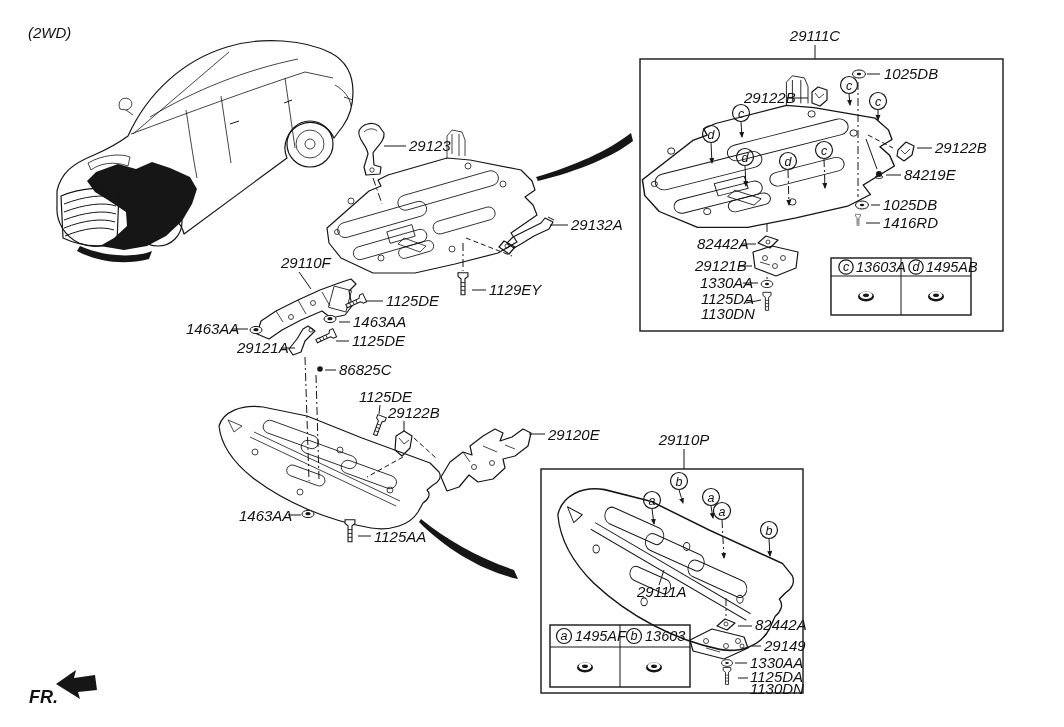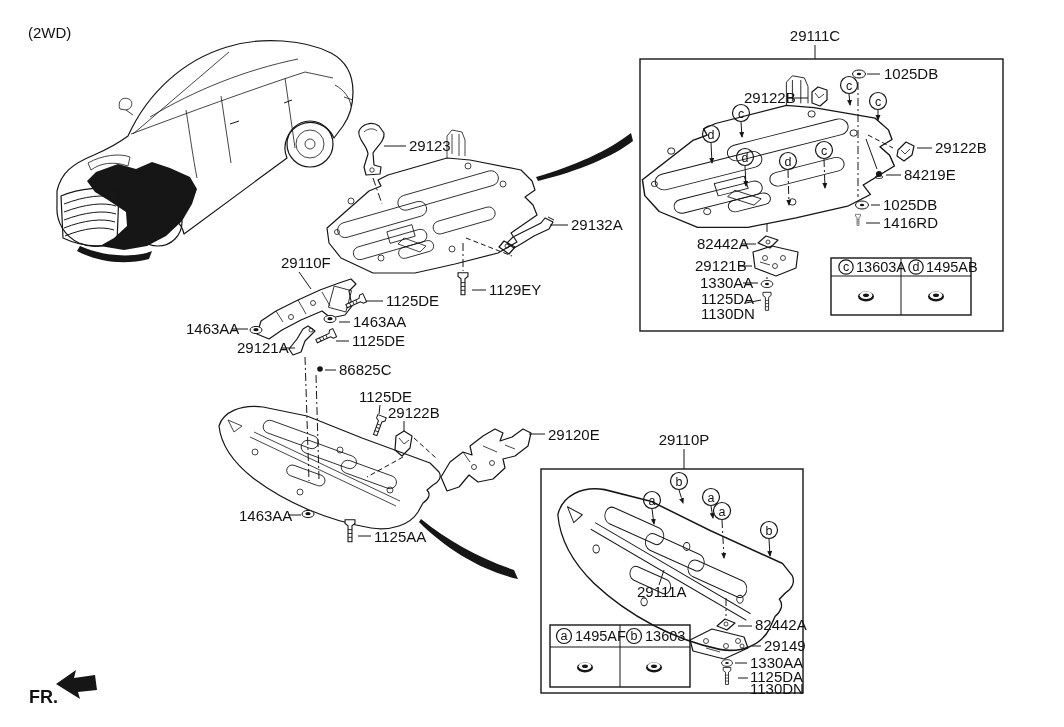--- a/index.html
+++ b/index.html
@@ -1,16 +1,16 @@
 <!DOCTYPE html>
 <html><head>
 <meta charset="utf-8">
 <style>
   html,body{margin:0;padding:0;background:#fff;}
-  .stage{position:relative;width:1064px;height:727px;background:#fff;overflow:hidden;}
+  .stage{position:relative;width:1064px;height:727px;background:#fff;overflow:hidden;font-style:italic;}
   svg text{font-family:"Liberation Sans","DejaVu Sans",sans-serif;fill:#111;}
   .lbl{font-size:15px;}
   .cl{font-size:12.5px;text-anchor:middle;}
   .lg{font-size:14.5px;}
   .fr{font-size:18px;font-weight:bold;}
   .drv{font-size:15px;}
   .ttl{font-size:15px;text-anchor:middle;}
   .ln{fill:none;stroke:#161616;stroke-width:1.2;stroke-linejoin:round;stroke-linecap:round;}
   .lt{fill:none;stroke:#161616;stroke-width:0.8;stroke-linejoin:round;}
   .ld{stroke:#161616;stroke-width:1;fill:none;}

